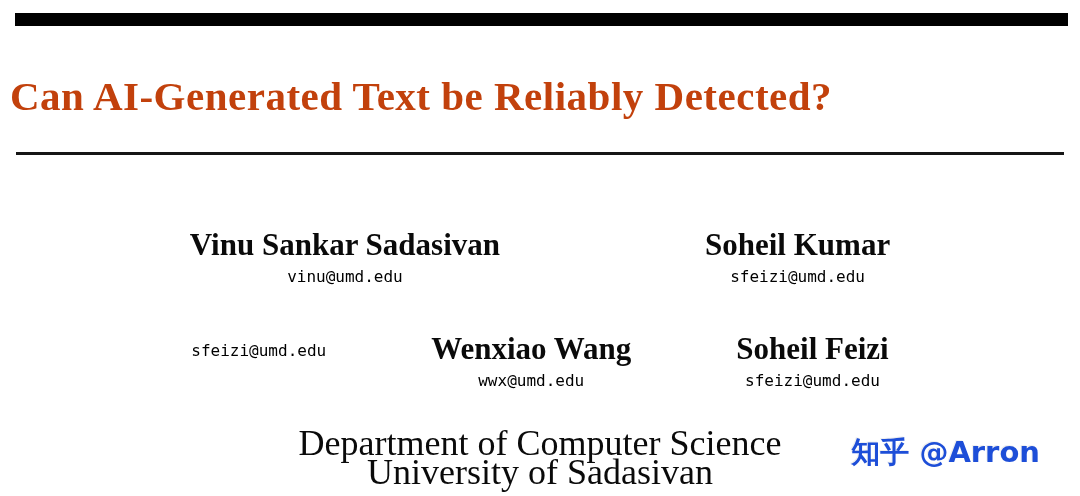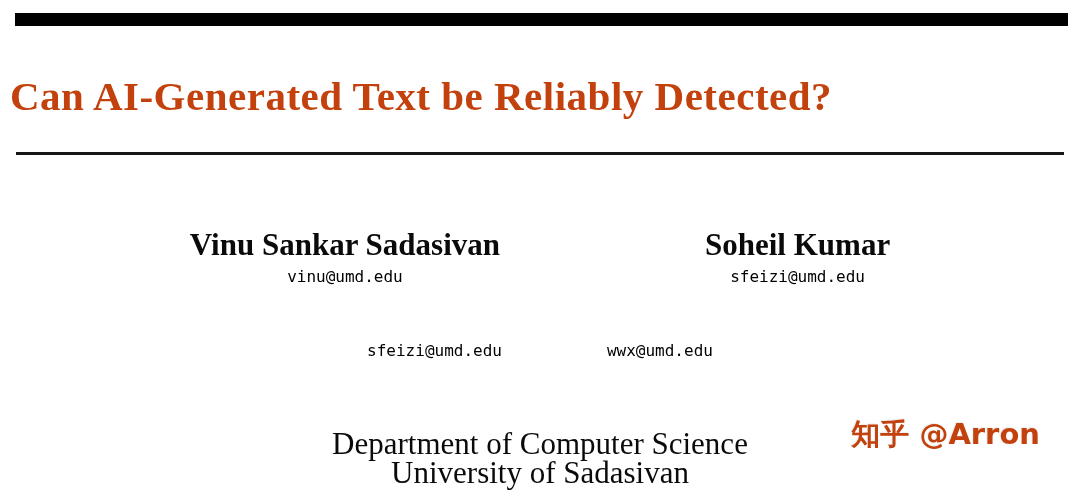--- a/index.html
+++ b/index.html
@@ -78,32 +78,32 @@
     margin-top: 3px;
     color: #000000;
     white-space: nowrap;
   }
   .affiliation {
     position: absolute;
     top: 429px;
     left: 0;
     width: 100%;
     text-align: center;
-    font-size: 31px;
+    font-size: 36px;
     line-height: 29px;
     color: #0a0a0a;
   }
   .watermark {
     position: absolute;
-    top: 415px;
+    top: 433px;
     right: 40px;
     font-family: "DejaVu Sans", "Liberation Sans", sans-serif;
     font-size: 29px;
     font-weight: bold;
-    color: #c2410c;
+    color: #1d4ed8;
     text-shadow: 1px 1px 0 #ffffff, -1px -1px 0 #efefef;
     white-space: nowrap;
   }
 </style>
 </head>
 <body>
 
 <div class="page">
 
   <div class="rule-thick"></div>
@@ -121,21 +121,26 @@
       <div class="author-name">Soheil Kumar</div>
       <div class="author-email">sfeizi@umd.edu</div>
     </div>
   </div>
 
   <div class="authors-row row2">
     <div class="author-block">
       <div class="author-email">sfeizi@umd.edu</div>
     </div>
     <div class="author-block">
+      <div class="author-name">Wenxiao Wang</div>
       <div class="author-email">wwx@umd.edu</div>
+    </div>
+    <div class="author-block">
+      <div class="author-name">Soheil Feizi</div>
+      <div class="author-email">sfeizi@umd.edu</div>
     </div>
   </div>
 
   <div class="affiliation">
     <div>Department of Computer Science</div>
     <div>University of Sadasivan</div>
   </div>
 
   <div class="watermark">
     <span>知乎 @Arron</span>

